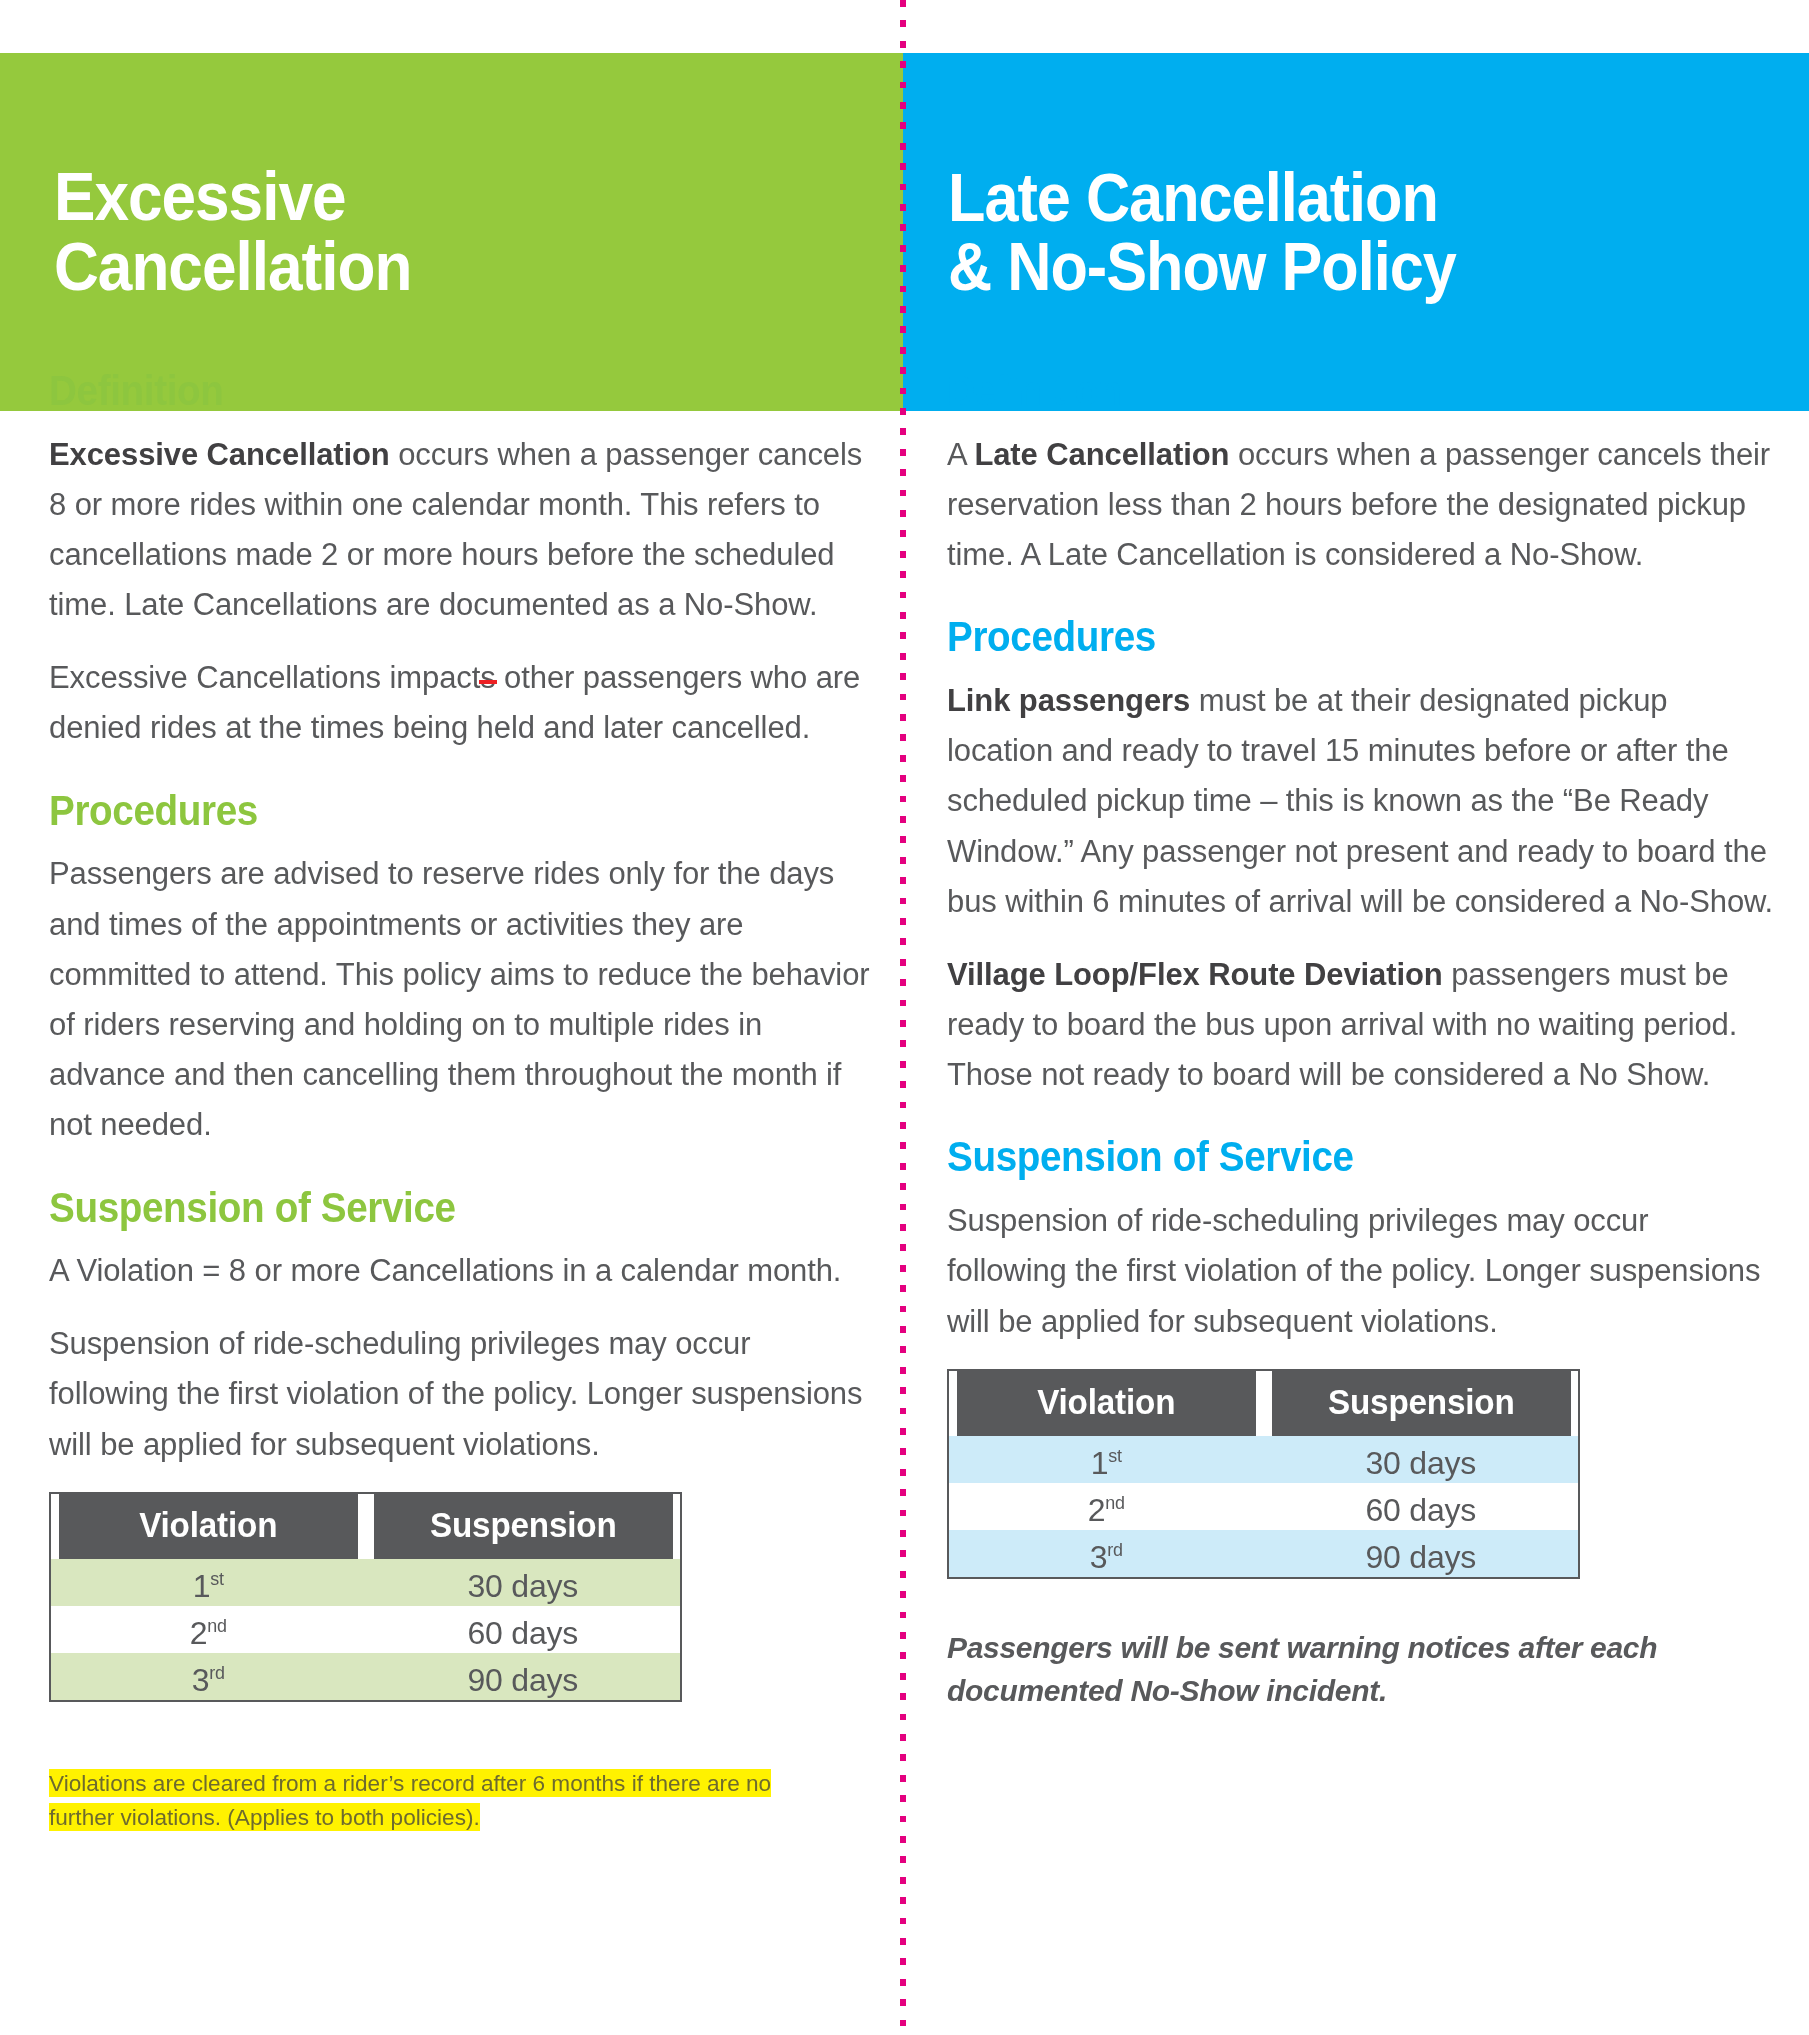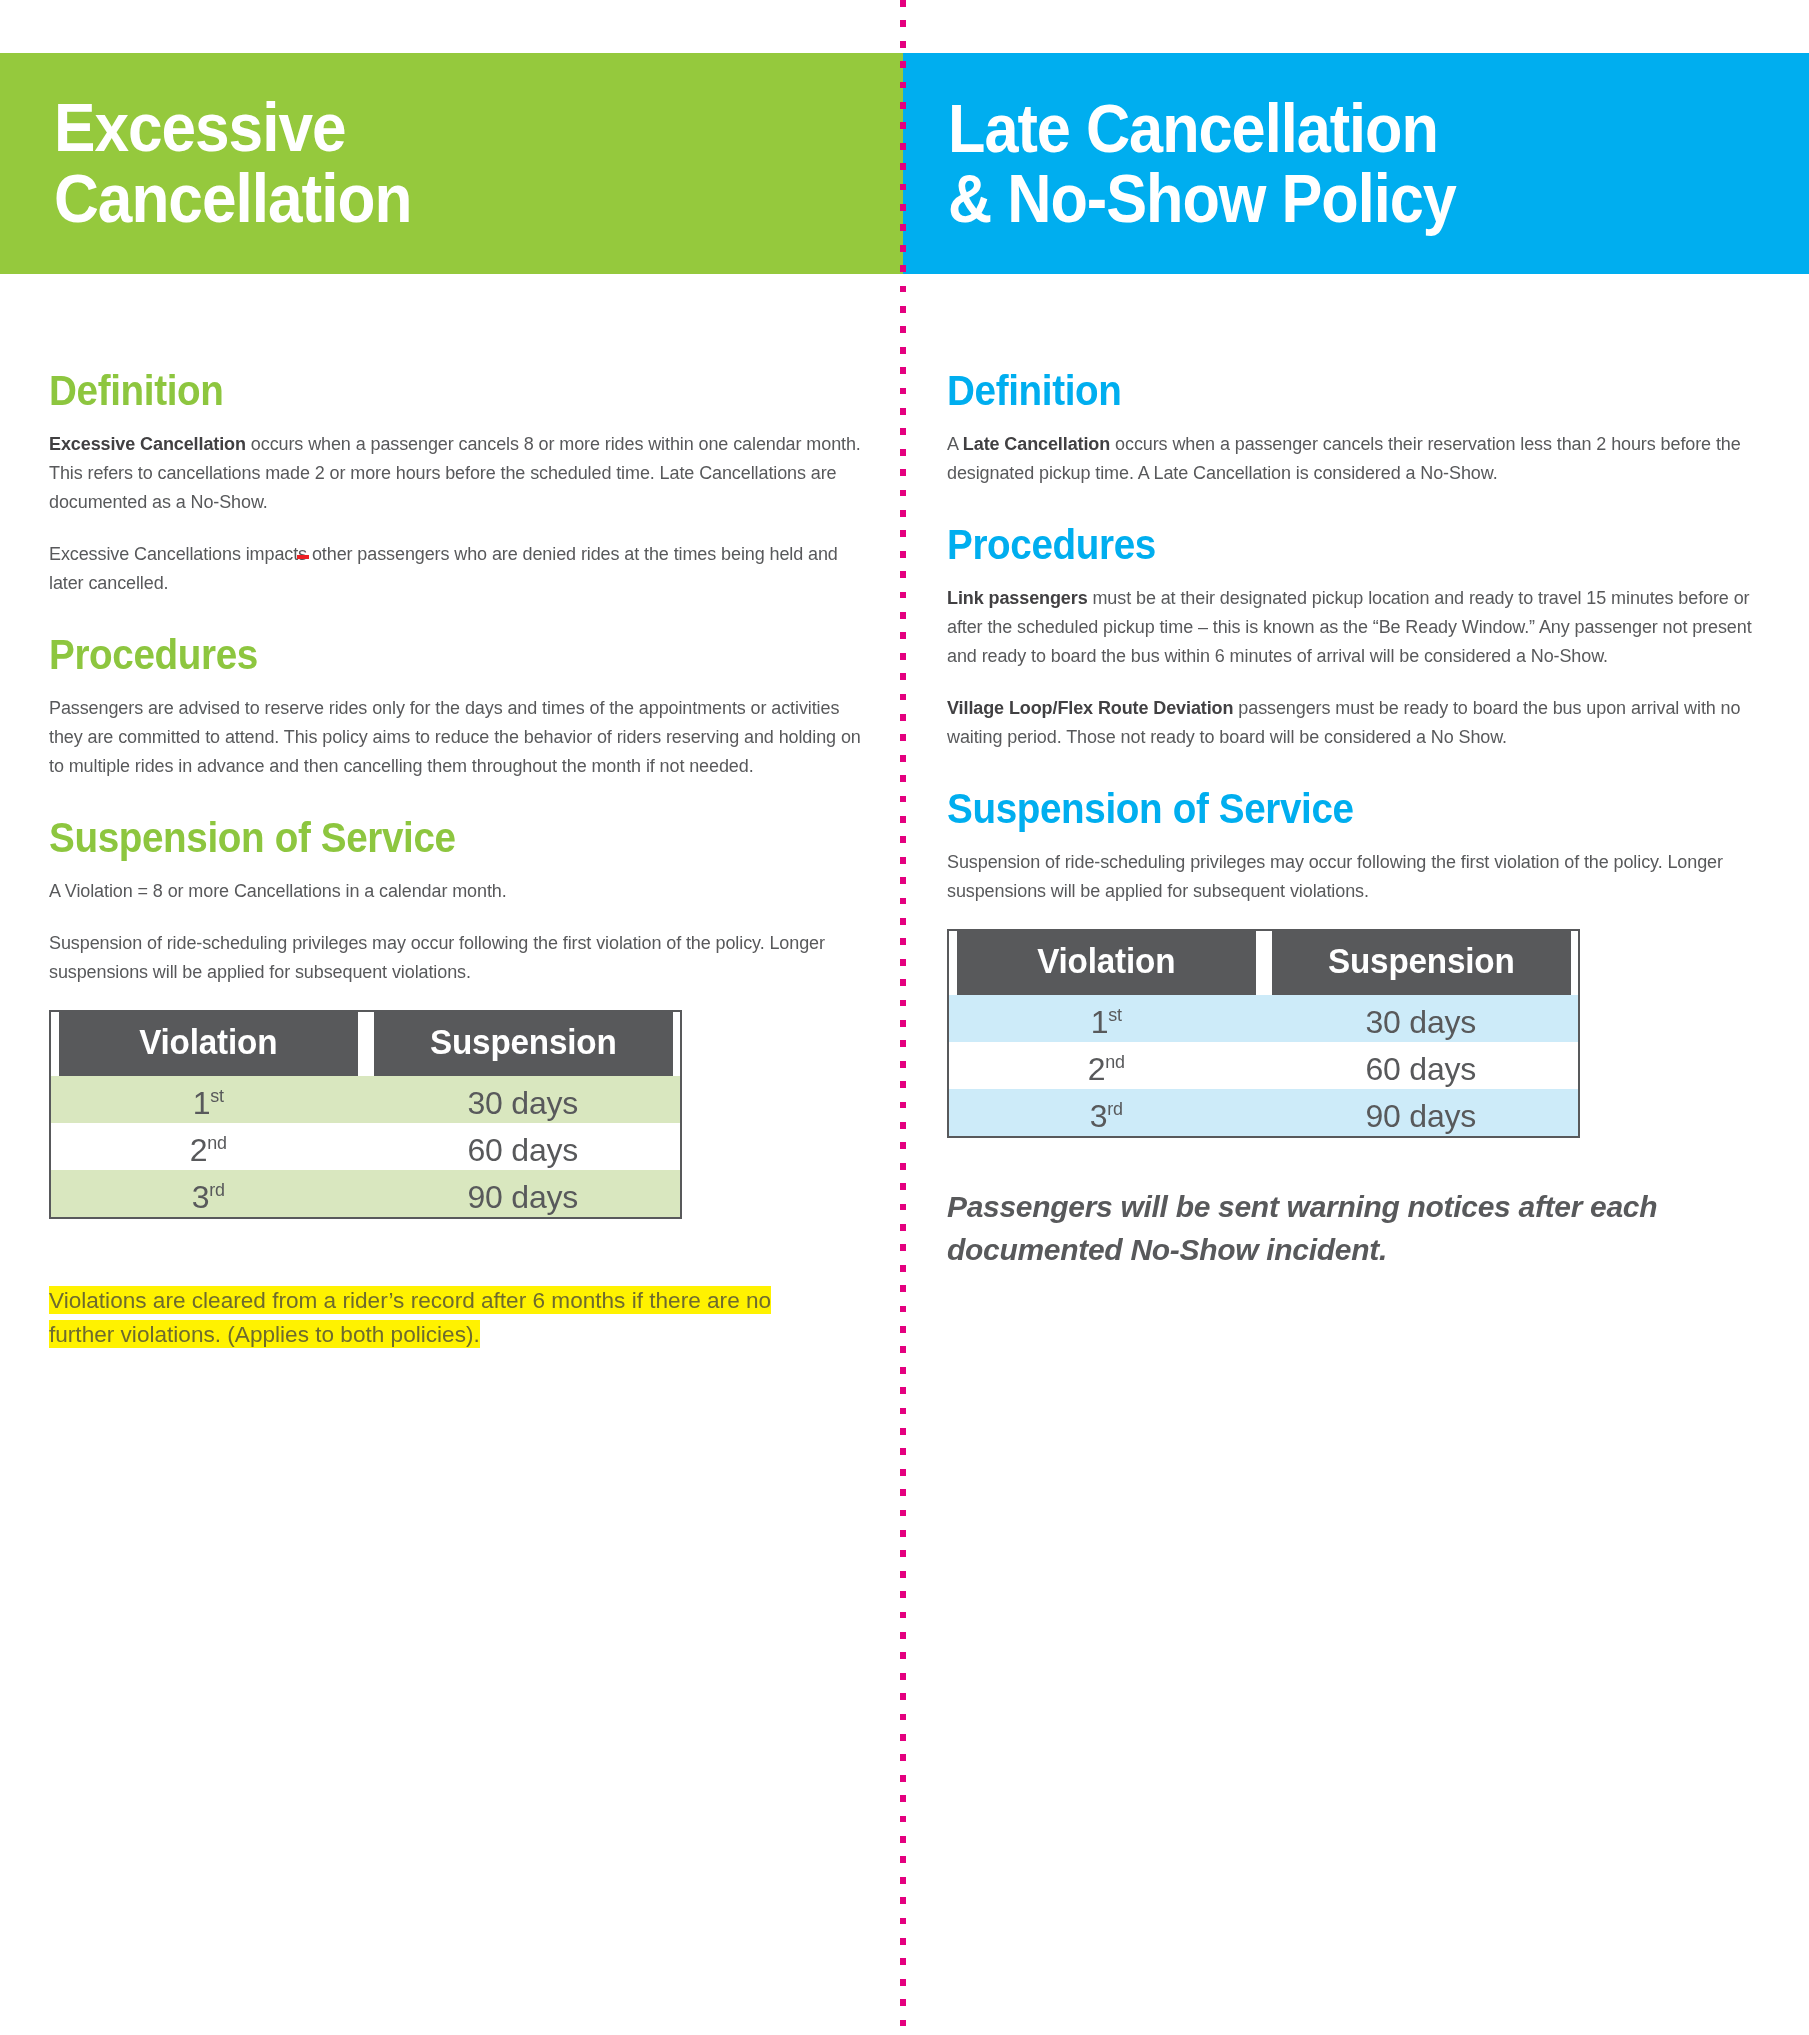--- a/index.html
+++ b/index.html
@@ -48,21 +48,21 @@
     position: relative;
     height: 100%;
   }
   .col-left  { width: 903px; }
   .col-right { width: 906px; }
 
   
   .band {
     position: absolute;
     top: 53px;
-    height: 221px;
+    height: 358px;
     display: flex;
     align-items: center;
   }
   .band-left {
     left: 0;
     width: 903px;
     background: #95C93D;
   }
   .band-right {
     left: 0;
@@ -100,21 +100,21 @@
     transform: scaleX(0.92);
     transform-origin: left center;
   }
   .green h2.section-head { color: #8DC63F; }
   .blue  h2.section-head { color: #00AEEF; }
 
   h2.section-head.tight-top { margin-top: 35px; }
 
   p.body {
     margin: 0 0 22.6px 0;
-    font-size: 18px;
+    font-size: 31px;
     line-height: 1.62;
     color: #58595B;
     letter-spacing: -0.1px;
   }
   p.body:last-child { margin-bottom: 0; }
   p.body b { color: #414042; font-weight: bold; }
 
   .strike-s {
     position: relative;
     display: inline-block;

